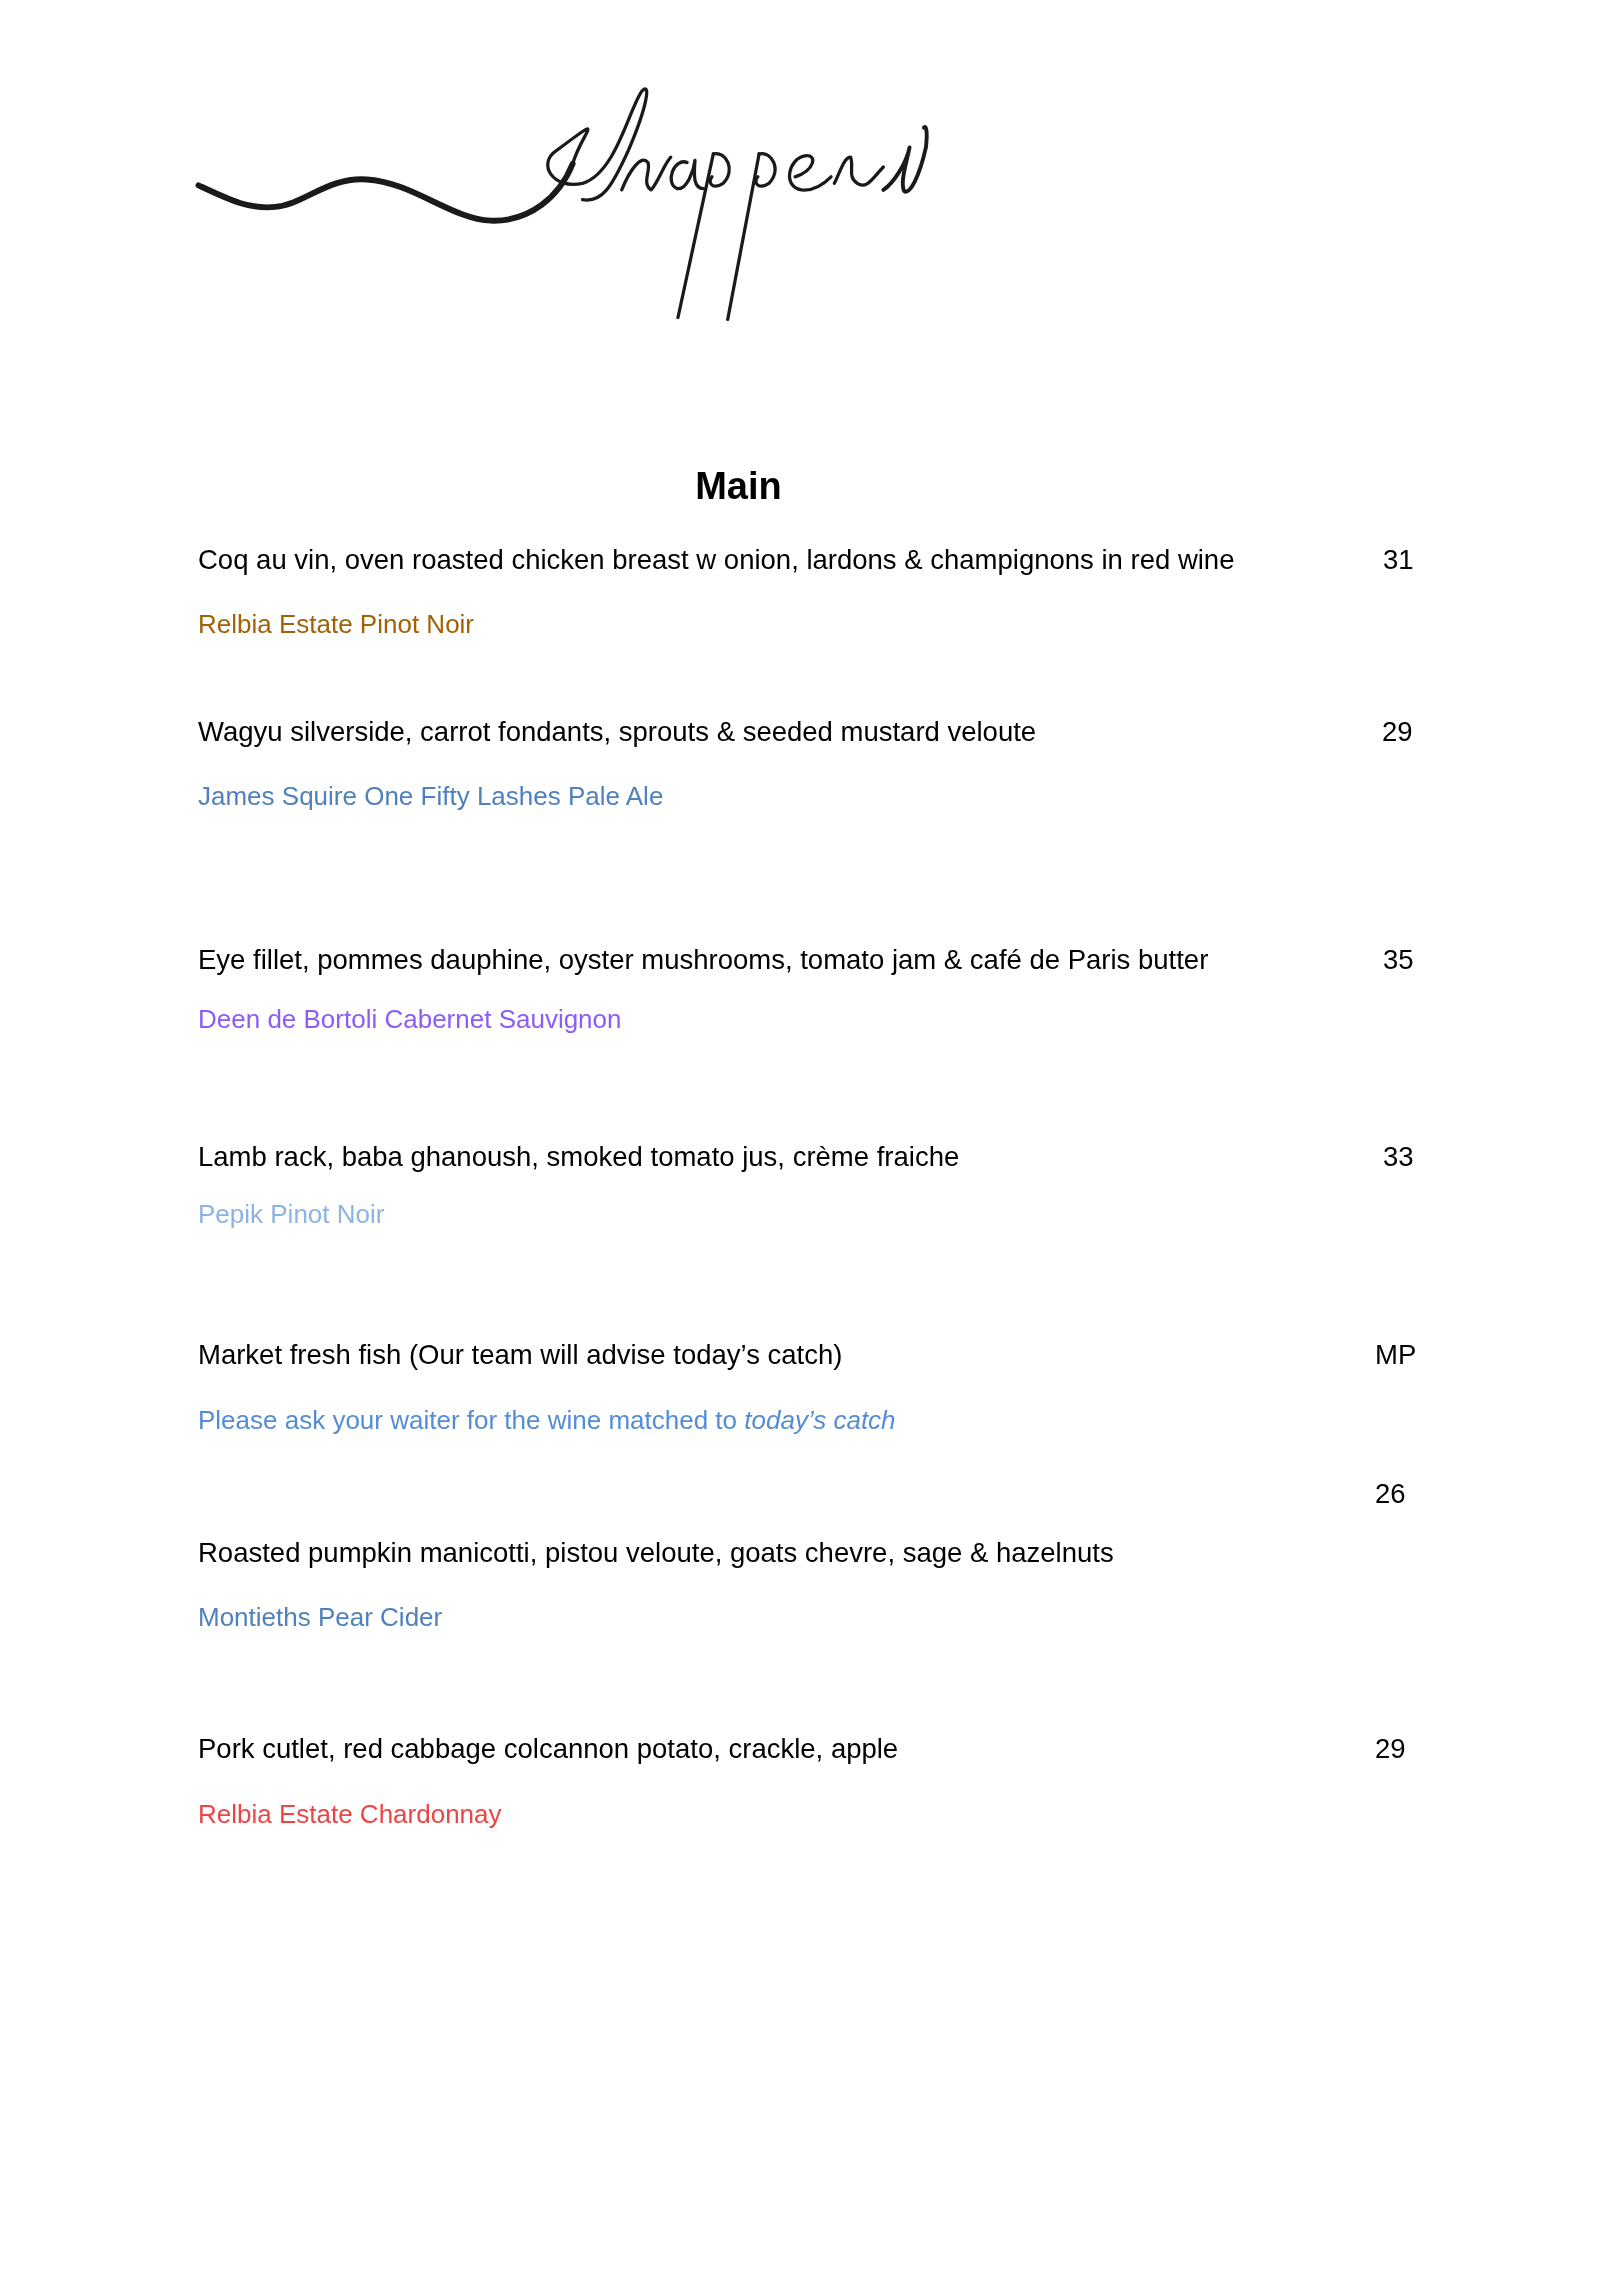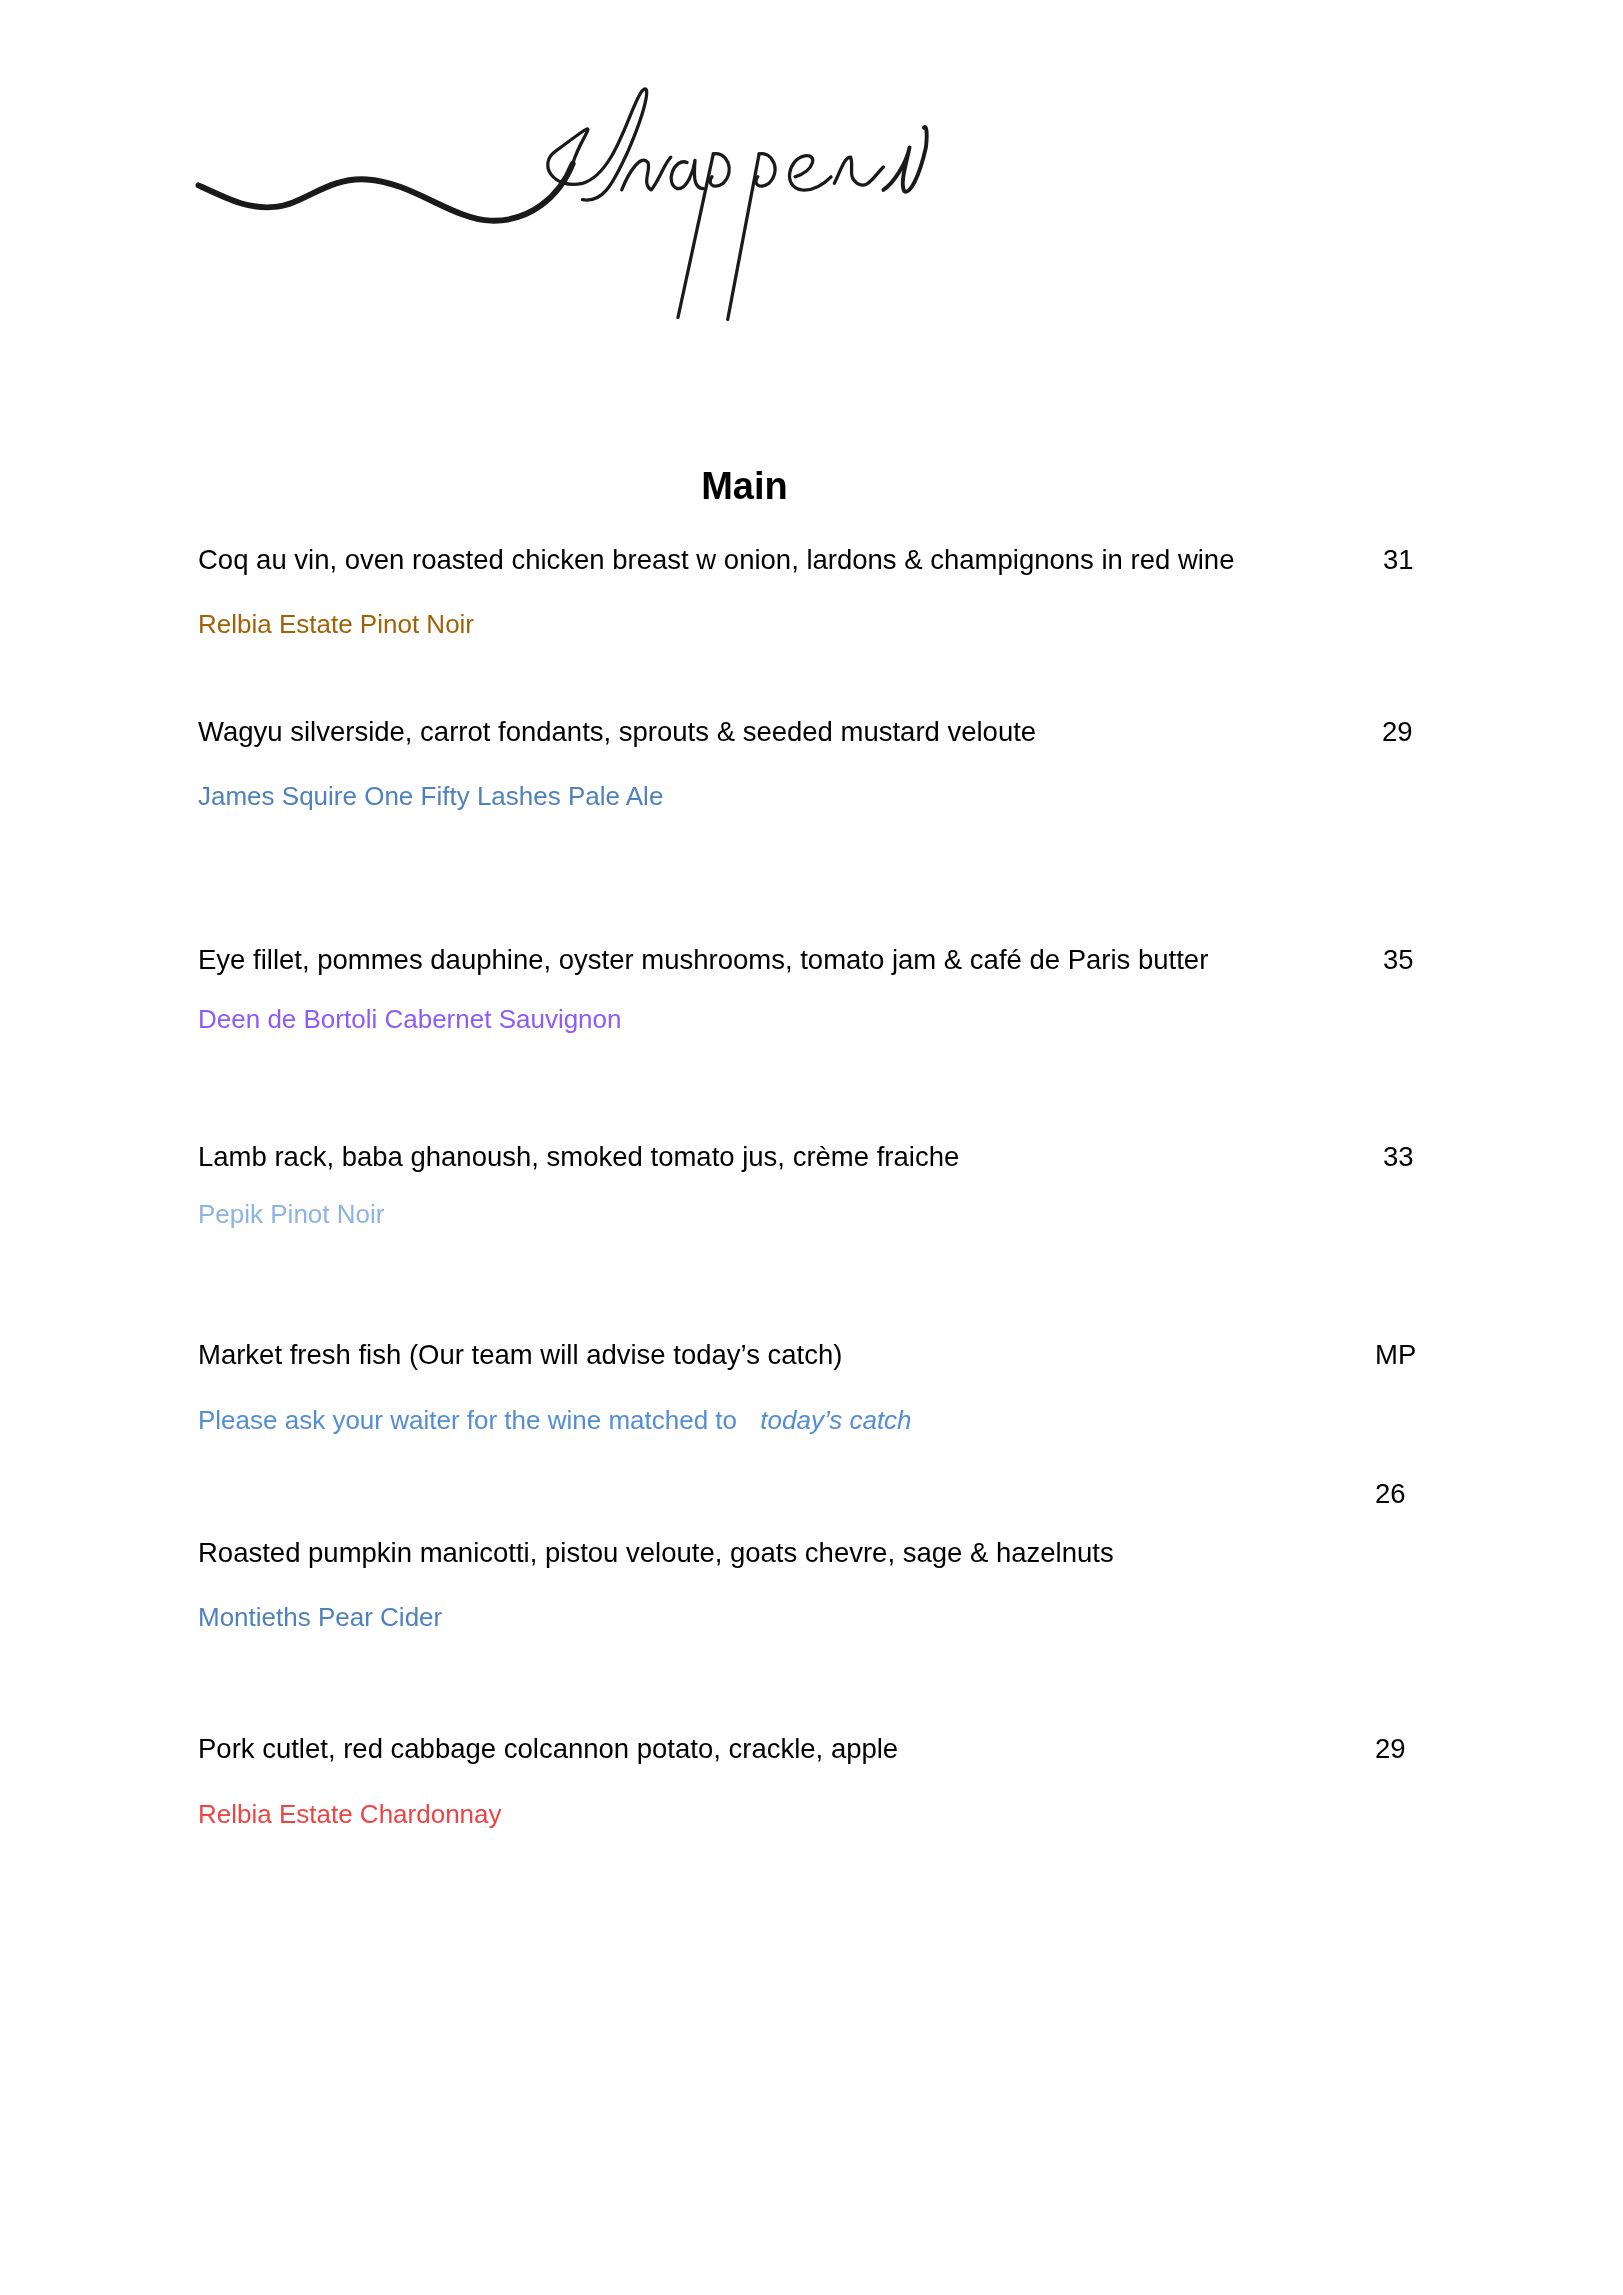--- a/index.html
+++ b/index.html
@@ -1,24 +1,24 @@
 <!DOCTYPE html>
 <html style="font-size:10.5px"><head>
 <meta charset="utf-8">
 <style>
   html, body { margin: 0; padding: 0; background: #ffffff; }
   body { width: 1623px; height: 2295px; position: relative; overflow: hidden;
          font-family: "Liberation Sans", sans-serif; color: #000; }
   .logo { position: absolute; left: 190px; top: 85px; width: 870px; height: 236px; }
-  .heading { position: absolute; left: 10px; width: 1469px; top: 467px; text-align: center;
+  .heading { position: absolute; left: 4px; width: 1469px; top: 467px; text-align: center;
              font-size: 38px; font-weight: bold; line-height: 1; }
   .dish { position: absolute; left: 198px; font-size: 27.5px; line-height: 1; white-space: nowrap; }
   .price { position: absolute; font-size: 27.5px; line-height: 1; white-space: nowrap; }
   .pair { position: absolute; left: 198px; font-size: 26px; line-height: 1; white-space: nowrap; }
-  .pair em { font-style: italic; margin-left: 16px; }
+  .pair em { font-style: italic; }
 </style>
 </head>
 <body>
 
 <svg class="logo" viewBox="0 0 1330 360" fill="none" stroke="#1a1a1a" stroke-linecap="round" stroke-linejoin="round">
 
   <path d="M13 153 C 60 175, 90 190, 130 186 C 175 182, 210 140, 270 144 C 340 148, 400 205, 460 207 C 520 209, 565 170, 585 120" stroke-width="9"></path>
 
   <path d="M585 120 C 600 70, 640 40, 560 100 C 530 120, 555 160, 600 150 C 650 135, 670 40, 690 10 C 705 -8, 700 30, 670 100 C 645 155, 630 180, 600 175" stroke-width="5"></path>
 

